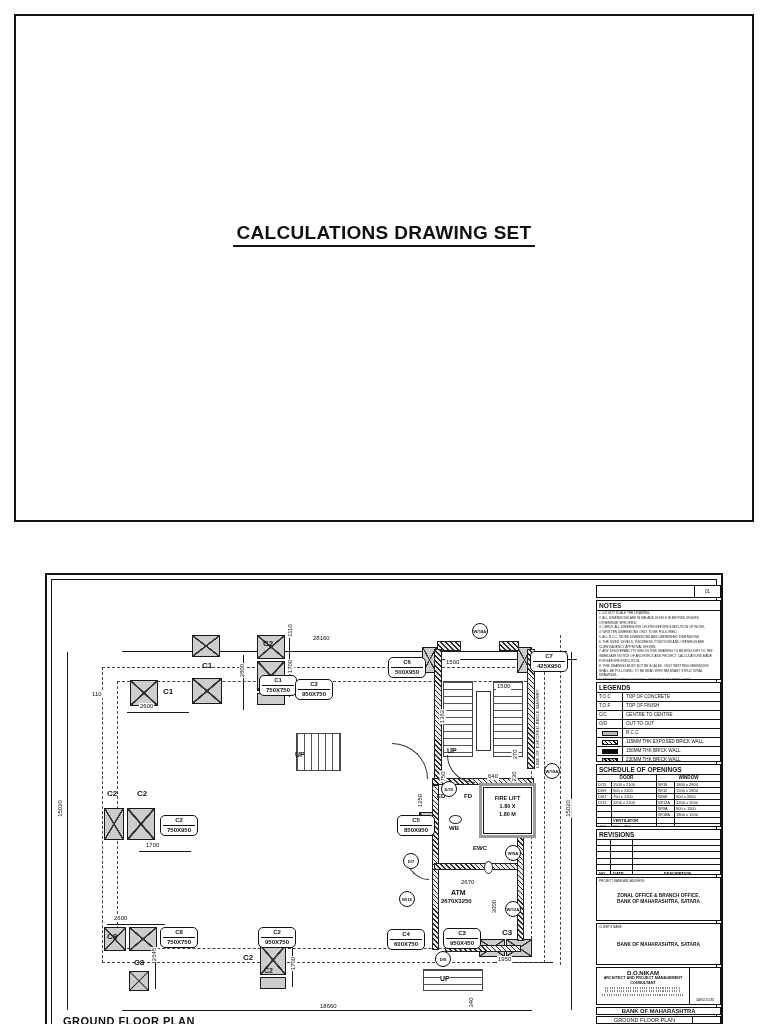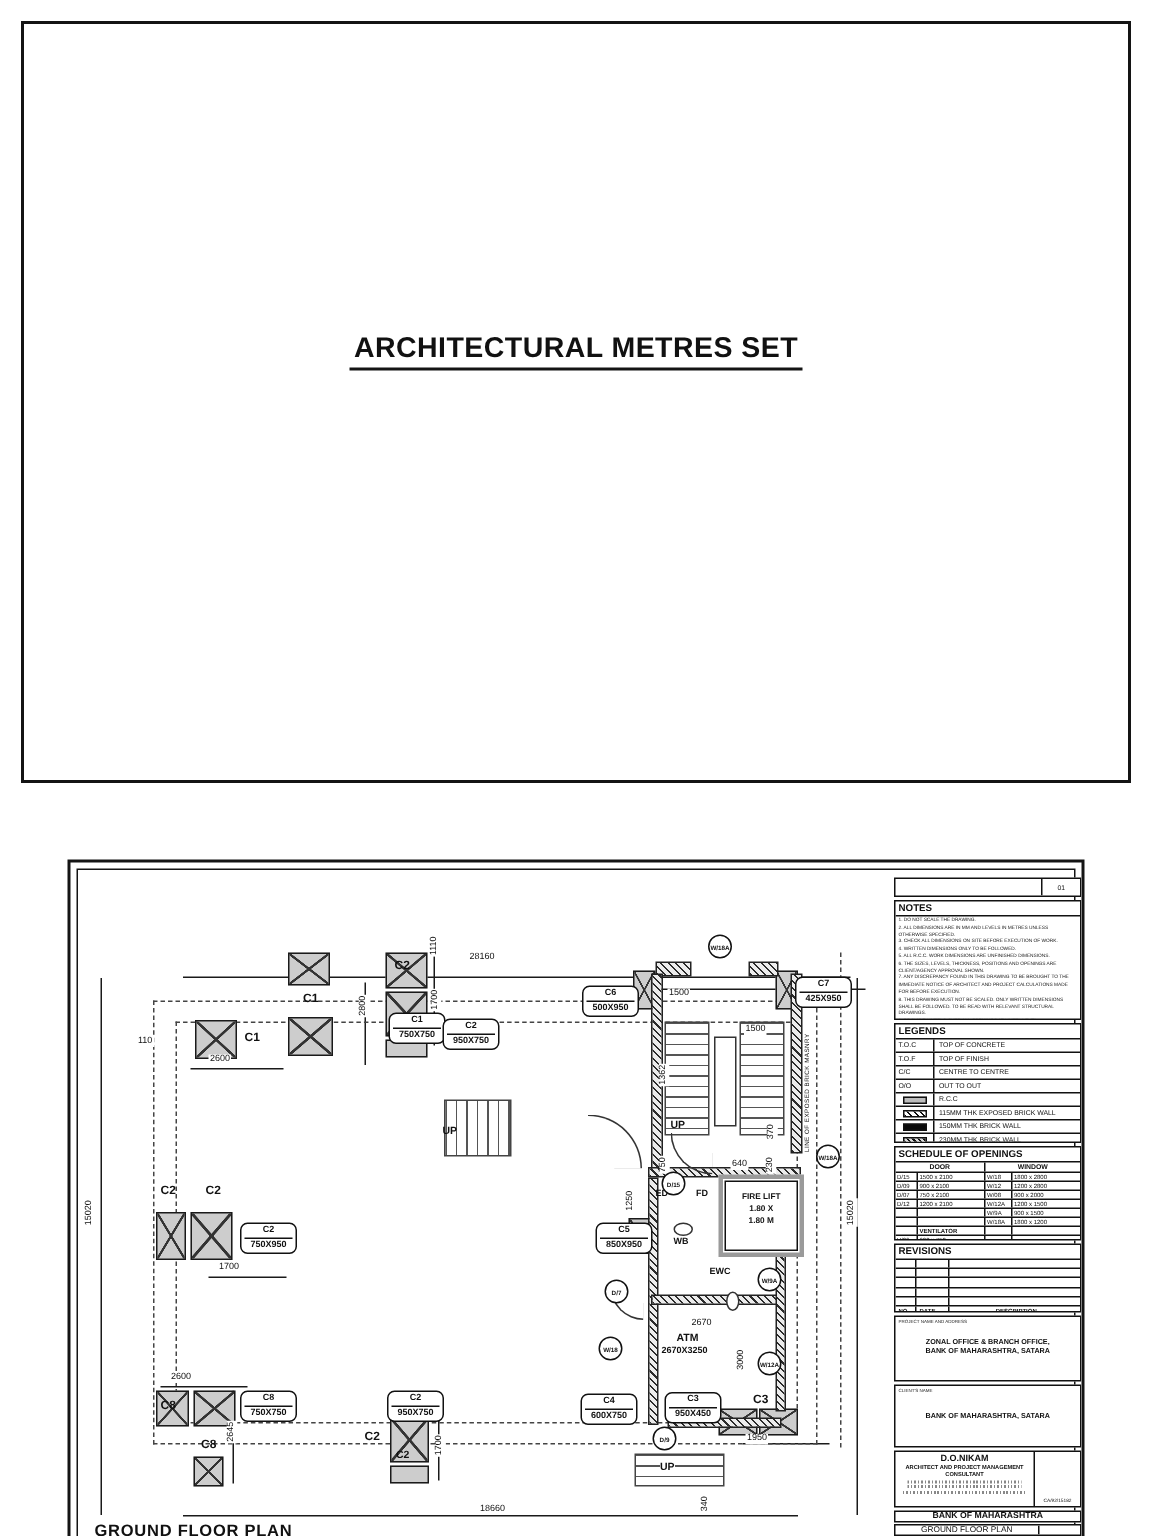--- a/index.html
+++ b/index.html
@@ -73,21 +73,21 @@
   .cap{font-size:3px;line-height:4px;color:#222;padding:1px 0 0 2px;}
   .ctr{text-align:center;font-weight:bold;white-space:pre-line;}
   .noise{height:2px;margin:1.5px auto 0 auto;width:82%;
          background:repeating-linear-gradient(90deg,#888 0,#888 1px,transparent 1px,transparent 2.3px);}
 </style>
 </head>
 <body>
 
 <div class="page1">
   <div class="p1title">
-    <span>ARCHITECTURAL METRES SET</span>
+    <span>CALCULATIONS DRAWING SET</span>
   </div>
 </div>
 
 <div class="sheet">
   <div class="innerb"></div>
 
   <div class="ln" style="left:75px;top:76px;width:445px;height:1px"></div>
   <div class="ln" style="left:20px;top:77px;width:1px;height:358px"></div>
   <div class="ln" style="left:524px;top:77px;width:1px;height:358px"></div>
   <div class="ln" style="left:75px;top:435px;width:410px;height:1px"></div>

